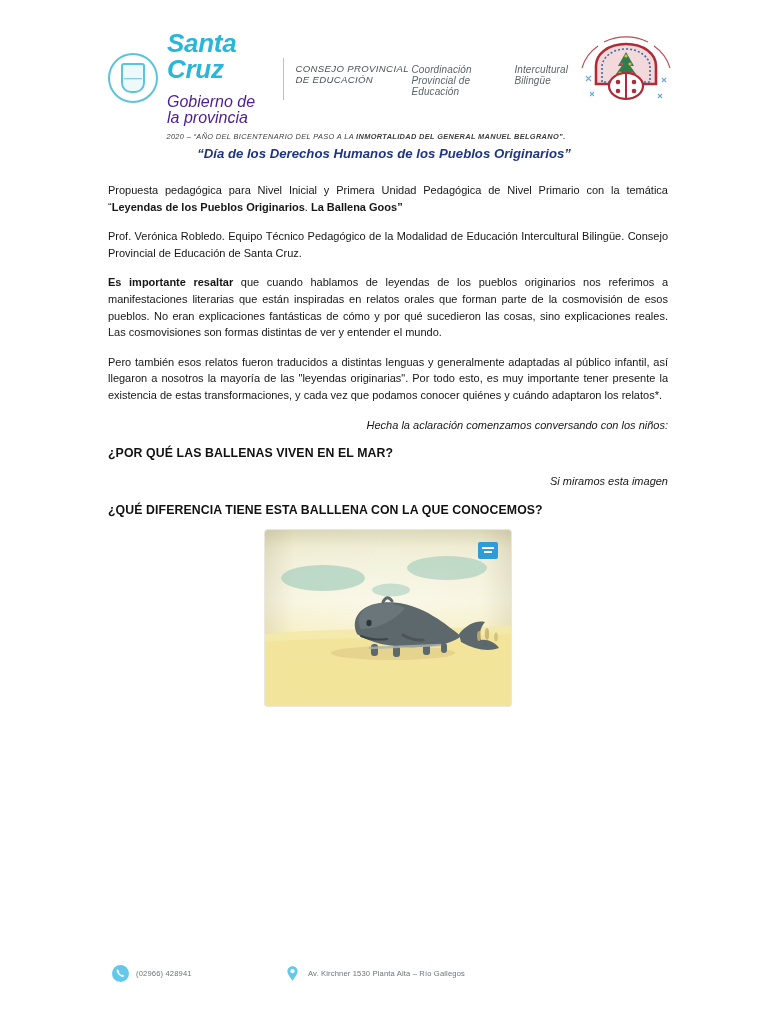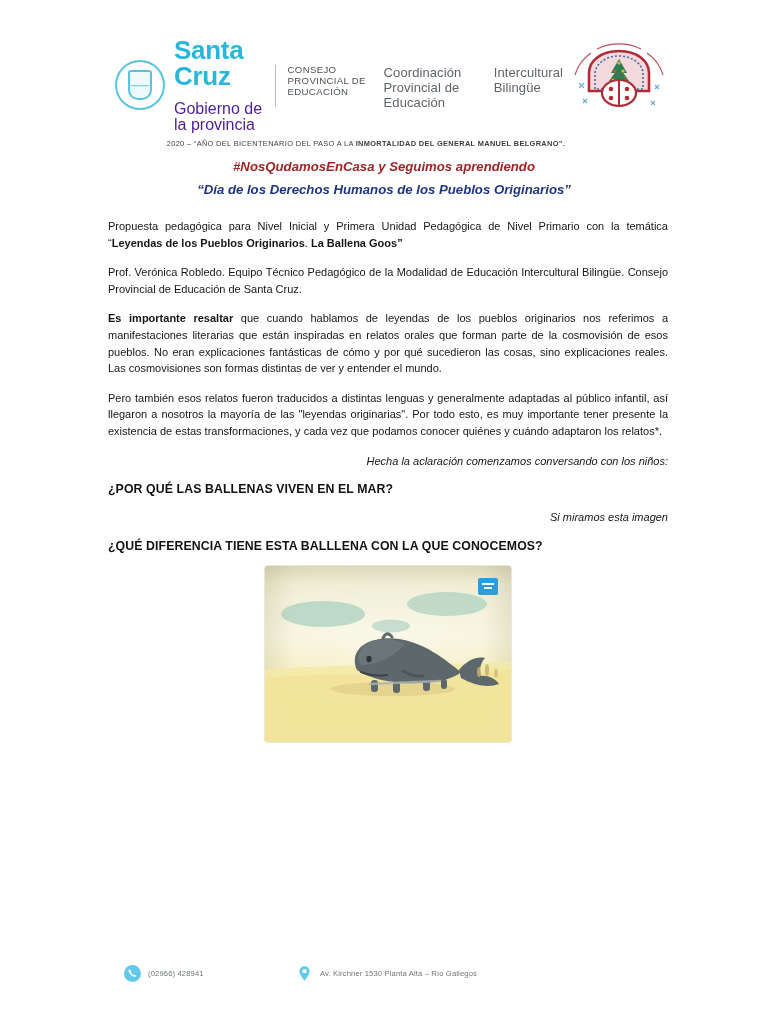--- a/index.html
+++ b/index.html
@@ -19,21 +19,22 @@
     width: 768px;
     height: 1024px;
     position: relative;
     box-sizing: border-box;
   }
 
   
   .header {
     position: relative;
     height: 112px;
-    padding: 15px;
+    padding: 8px;
+    font-style: italic;
   }
   .header-inner {
     display: flex;
     align-items: flex-start;
     justify-content: space-between;
     padding: 22px 78px 0 100px;
   }
   .brand {
     display: flex;
     align-items: center;
@@ -96,21 +97,21 @@
     display: flex;
     flex-direction: row;
     padding-top: 3px;
   }
   .dept-l1 {
     font-size: 9.6px;
     color: #4a5157;
     letter-spacing: 0.35px;
   }
   .dept-l2, .dept-l3 {
-    font-size: 13px;
+    font-size: 10px;
     color: #5d6368;
     letter-spacing: 0.1px;
     margin-top: 1px;
   }
   .emblem {
     width: 112px;
     height: 72px;
     position: relative;
     flex: none;
   }
@@ -209,21 +210,21 @@
     display: block;
     width: 12px;
     height: 2px;
     background: #ffffff;
   }
   .badge i.short { width: 8px; }
 
   
   .footer {
     position: absolute;
-    left: 12px;
+    left: 0;
     right: 0;
     bottom: 42px;
     display: flex;
     align-items: center;
     padding: 0 90px 0 112px;
   }
   .f-item {
     display: flex;
     align-items: center;
   }
@@ -309,21 +310,20 @@
       </div>
 
     </div>
 
     <div class="slogan">
       <span>2020 – “AÑO DEL BICENTENARIO DEL PASO A LA </span><b>INMORTALIDAD DEL GENERAL MANUEL BELGRANO”.</b>
     </div>
   </div>
 
   <div class="titles">
-    <div class="title-red">#NosQudamosEnCasa y Seguimos aprendiendo</div>
     <div class="title-blue">“Día de los Derechos Humanos de los Pueblos Originarios”</div>
   </div>
 
   <div class="content">
 
     <p class="body"><span>Propuesta pedagógica para Nivel Inicial y Primera Unidad Pedagógica de Nivel Primario con la temática “</span><b>Leyendas de los Pueblos Originarios</b><span>. </span><b>La Ballena Goos”</b></p>
 
     <p class="body">Prof. Verónica Robledo. Equipo Técnico Pedagógico de la Modalidad de Educación Intercultural Bilingüe. Consejo Provincial de Educación de Santa Cruz.</p>
 
     <p class="body"><b>Es importante resaltar</b><span> que cuando hablamos de leyendas de los pueblos originarios nos referimos a manifestaciones literarias que están inspiradas en relatos orales que forman parte de la cosmovisión de esos pueblos. No eran explicaciones fantásticas de cómo y por qué sucedieron las cosas, sino explicaciones reales. Las cosmovisiones son formas distintas de ver y entender el mundo.</span></p>

